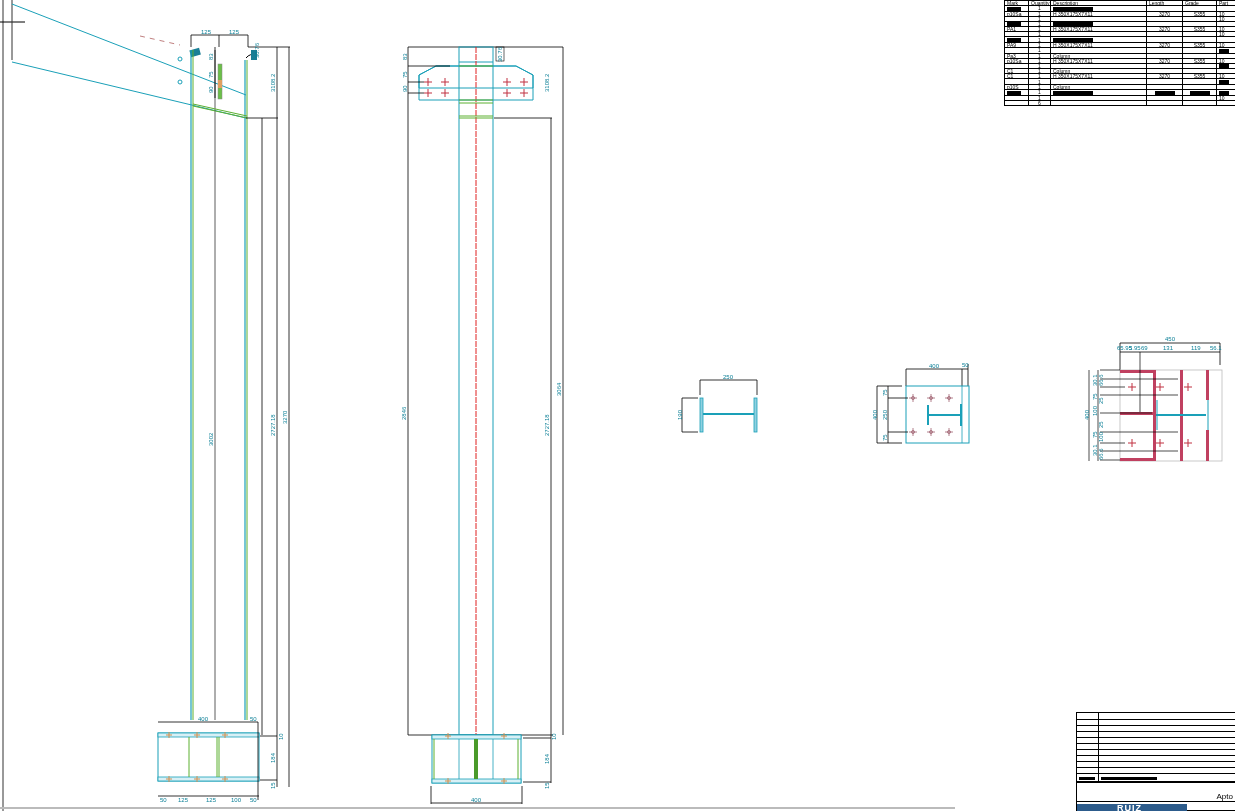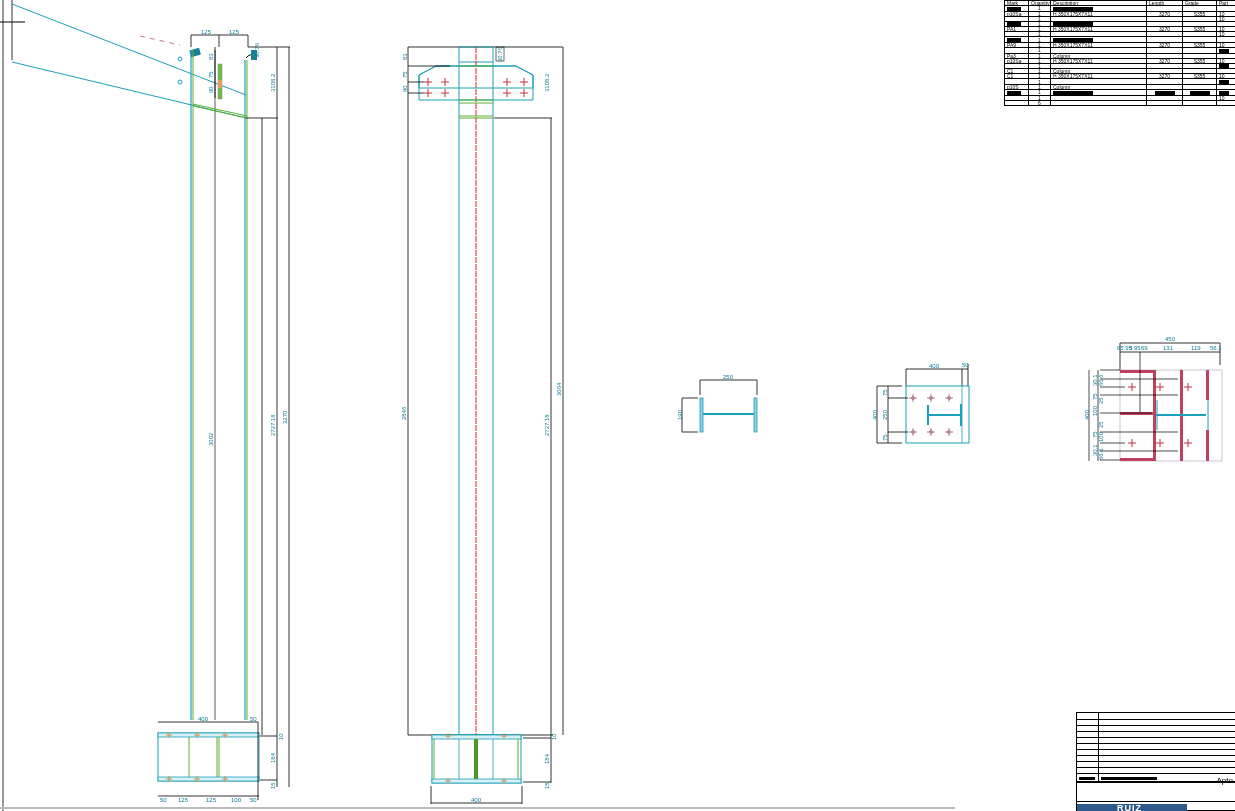--- a/index.html
+++ b/index.html
@@ -6,21 +6,21 @@
   body { width:1235px; height:811px; overflow:hidden; position:relative; font-family:"Liberation Sans", sans-serif; }
   #canvas { position:absolute; left:0; top:0; width:1235px; height:811px; }
   .dim { font-family:"Liberation Sans", sans-serif; font-size:6px; fill:#0a7f96; }
   .tbl { position:absolute; left:1004px; top:0; width:231px; border-collapse:collapse; font-size:5px; font-family:"Liberation Sans", sans-serif; color:#000; table-layout:fixed; }
   .tbl td, .tbl th { border:1px solid #000; padding:0 2px; height:4px; line-height:4px; white-space:nowrap; overflow:hidden; font-weight:normal; text-align:left; }
   .tbl th { background:#fff; }
   .blk { display:inline-block; background:#000; height:4px; vertical-align:middle; }
   .title-block { position:absolute; left:1076px; top:712px; width:159px; height:99px; border:1px solid #000; border-right:none; box-sizing:border-box; }
   .tb-line { position:absolute; left:0; right:0; height:0; border-top:1px solid #000; }
   .tb-vline { position:absolute; top:0; height:68px; width:0; border-left:1px solid #000; left:21px; }
-  .apto { position:absolute; right:2px; top:63px; font-size:8px; color:#000; }
+  .apto { position:absolute; right:2px; top:79px; font-size:8px; color:#000; }
   .logo-bar { position:absolute; left:0; top:91px; width:110px; height:8px; background:#2d5c8c; }
   .logo-text { position:absolute; left:40px; top:90px; font-size:9px; color:#fff; font-weight:bold; letter-spacing:1px; }
 </style>
 </head>
 <body>
 
 <svg id="canvas" width="1235" height="811" viewBox="0 0 1235 811" xmlns="http://www.w3.org/2000/svg">
 
   <line x1="3" y1="0" x2="3" y2="811" stroke="#333" stroke-width="1"></line>
   <line x1="0" y1="22" x2="25" y2="22" stroke="#000" stroke-width="1"></line>

